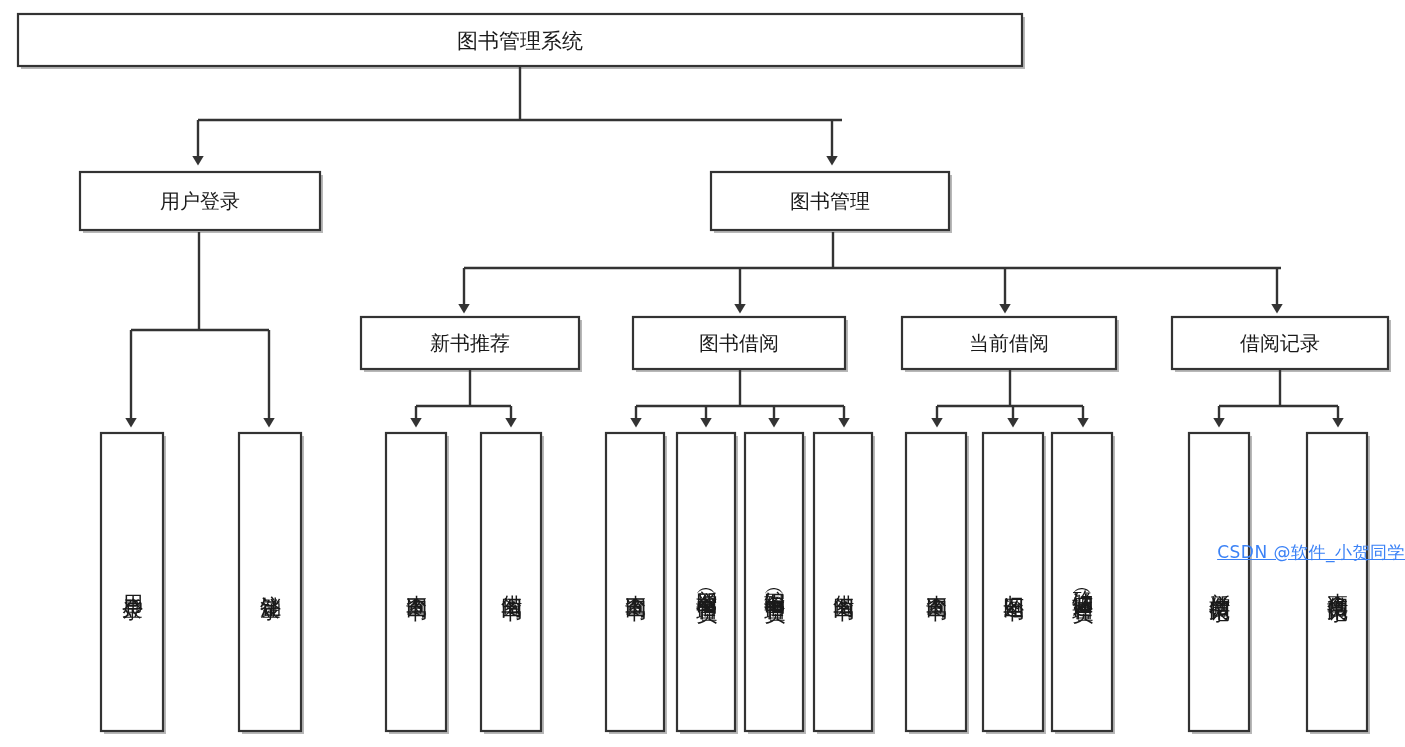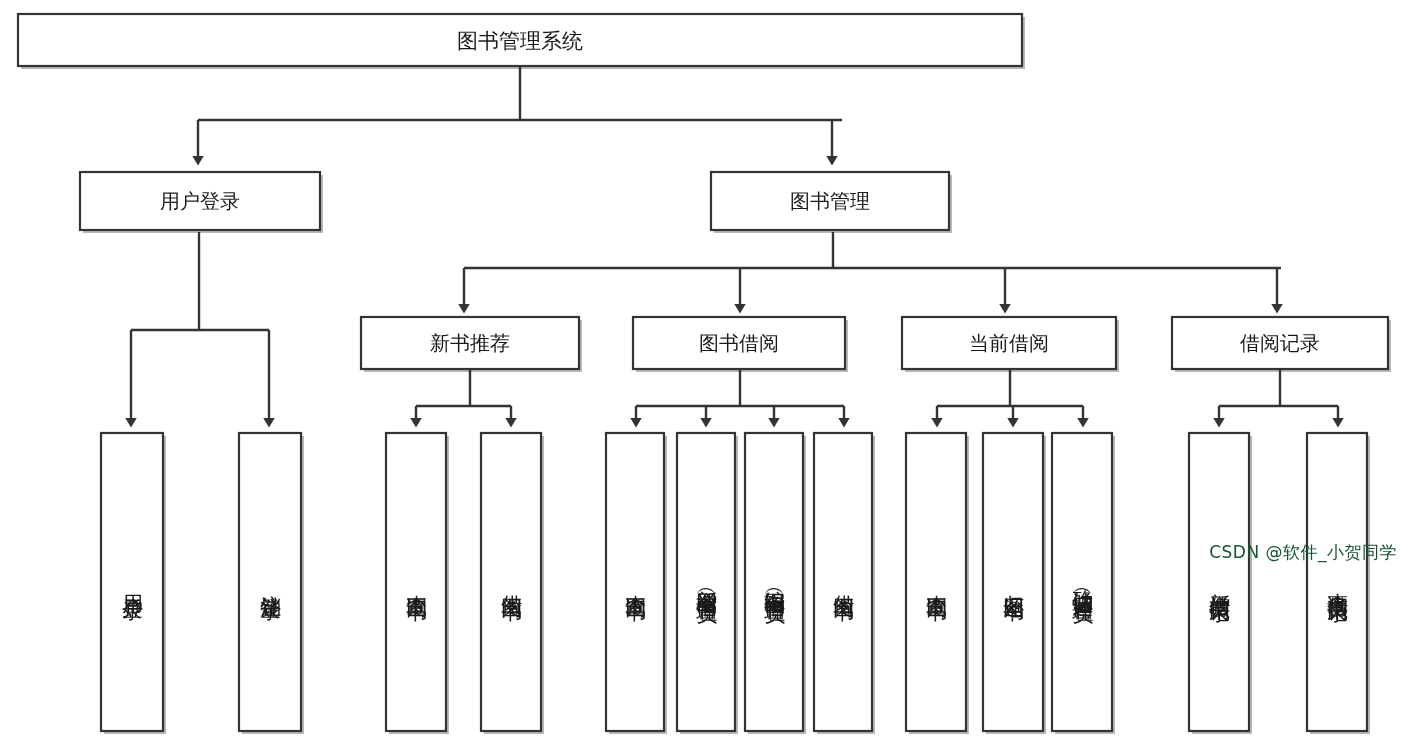--- a/index.html
+++ b/index.html
@@ -68,27 +68,28 @@
     color: #1a1a1a;
     letter-spacing: 2px;
     display: flex;
     align-items: center;
     justify-content: center;
     white-space: nowrap;
     pointer-events: none;
   }
   #watermark {
     position: absolute;
-    right: 8px;
+    right: 0;
     bottom: 4px;
     font-family: "DejaVu Sans", "Liberation Sans", sans-serif;
     font-size: 17px;
-    color: #14532d;
+    color: #3b82f6;
     letter-spacing: 0.5px;
     user-select: none;
+    text-decoration: underline;
   }
 </style>
 </head>
 <body>
 
 <div id="diagram-root">
 
   <svg id="flow" viewBox="0 0 1405 747">
     <defs>
       <marker id="arrow" markerWidth="10" markerHeight="12" refX="0.5" refY="6" orient="auto" markerUnits="userSpaceOnUse">

